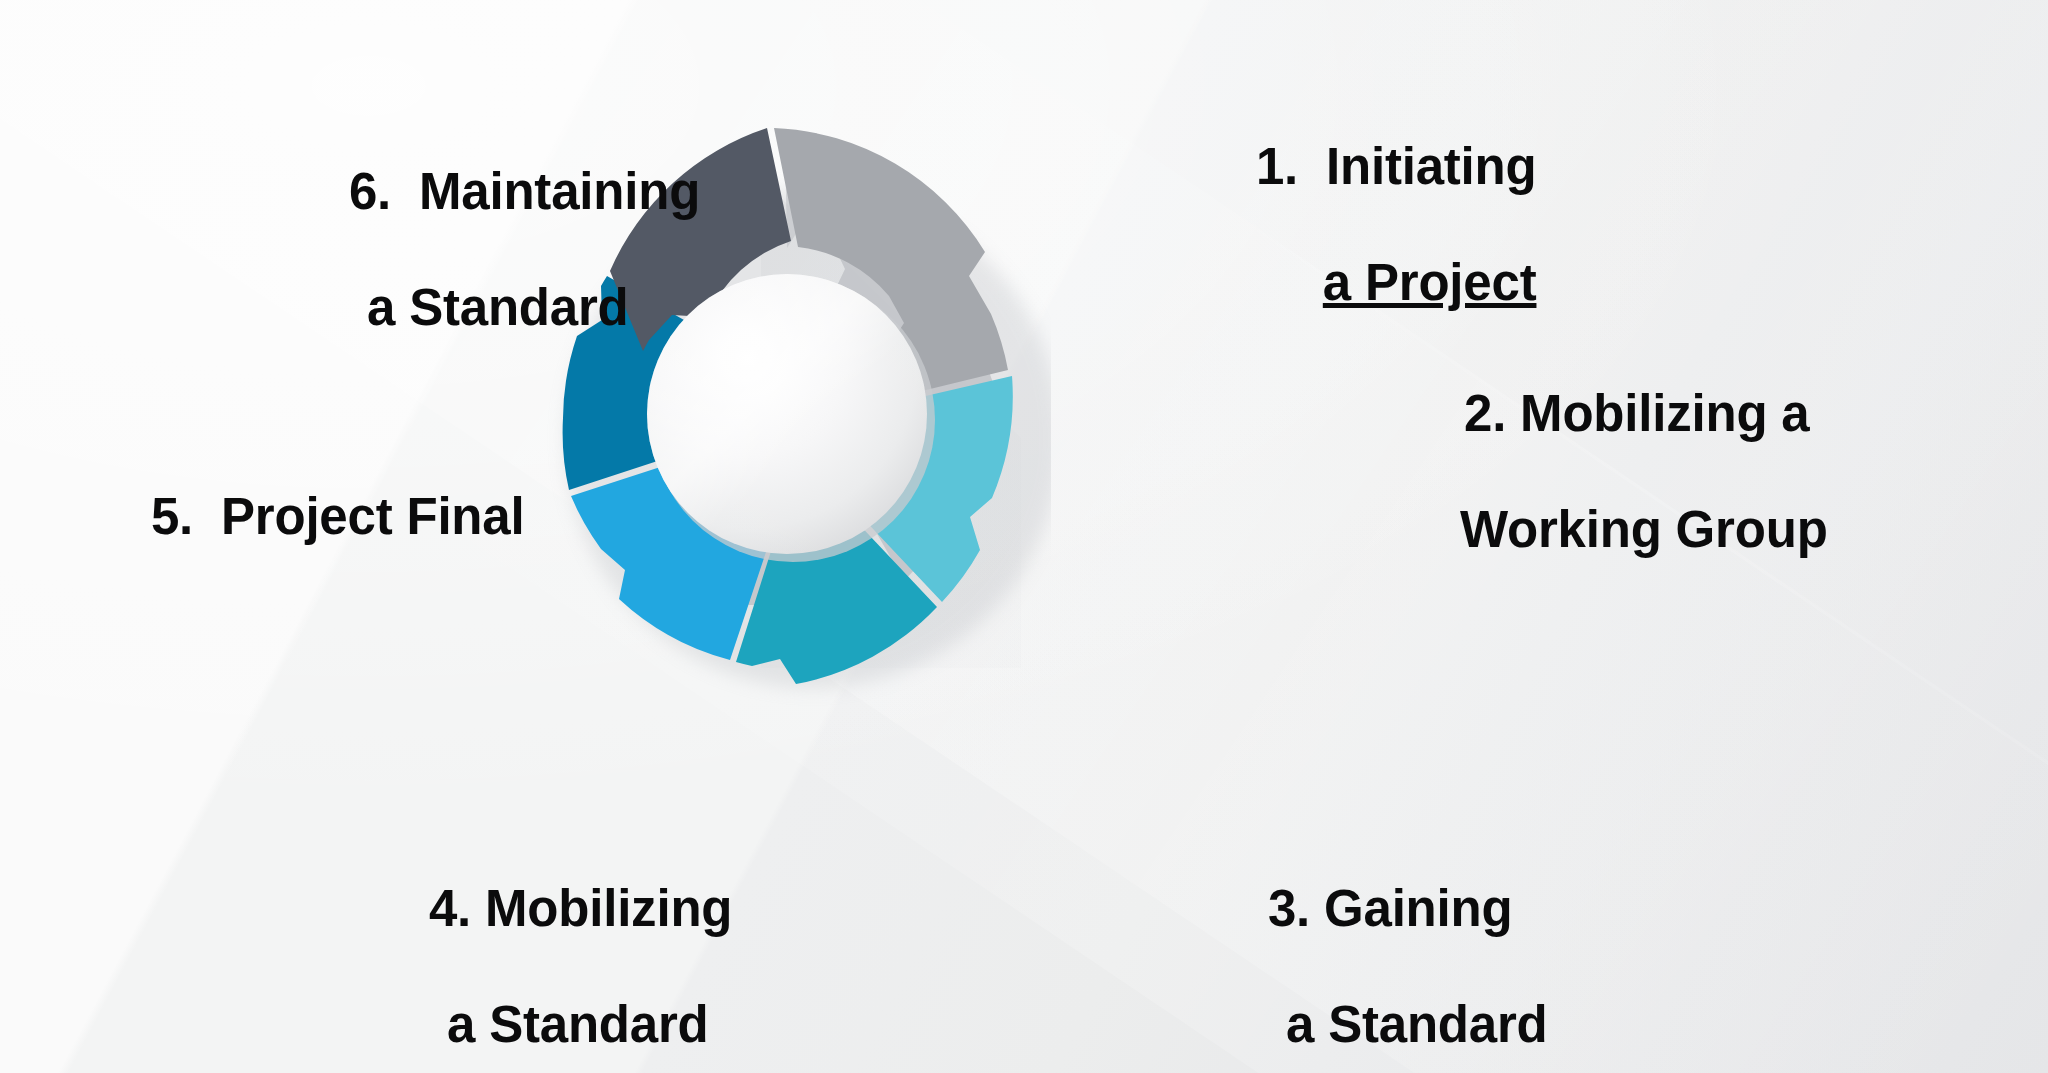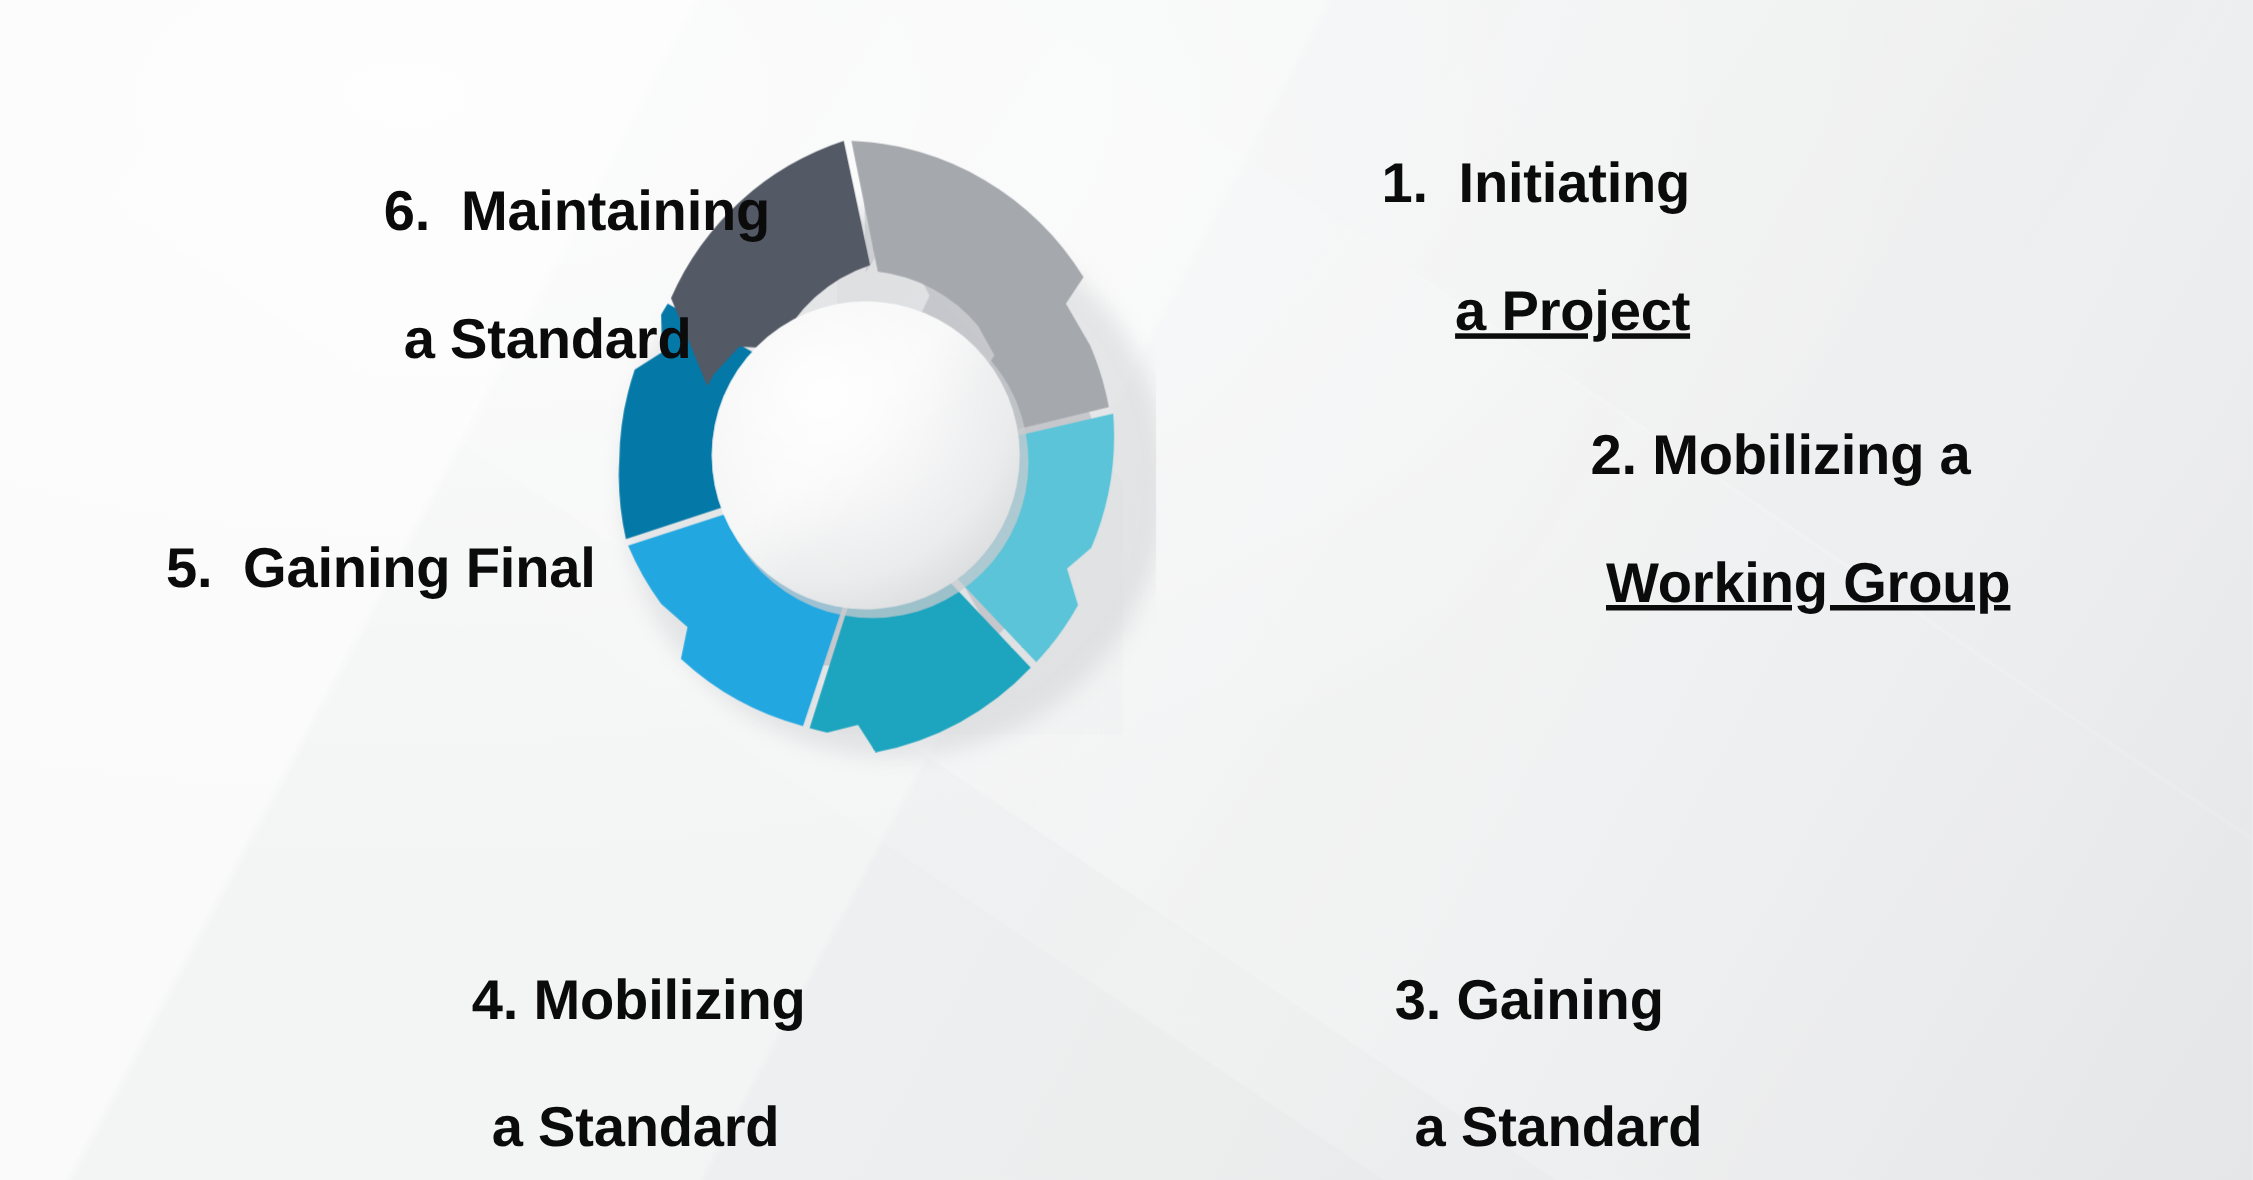--- a/index.html
+++ b/index.html
@@ -85,31 +85,31 @@
     font-weight: 700;
     font-size: 51px;
     line-height: 1.14;
     letter-spacing: -0.2px;
     white-space: pre;
   }
   .label .idx {
     display: inline;
   }
   .lbl-1 { left: 1200px; top: 80px;  text-align: right; }
-  .lbl-2 { left: 1390px; top: 327px; text-align: left; }
+  .lbl-2 { left: 1390px; top: 327px; text-align: center; }
   .lbl-3 { left: 1212px; top: 822px; text-align: left; }
   .lbl-4 { left: 373px;  top: 822px; text-align: left; }
   .lbl-5 { left: 95px;   top: 430px; text-align: left; }
   .lbl-6 { left: 293px;  top: 105px; text-align: left; }
 
   .label .line2 {
     display: block;
   }
   .lbl-1 .line2 { padding-left: 78px; text-decoration: underline; }
-  .lbl-2 .line2 { padding-left: 70px; text-decoration: underline; }
+  .lbl-2 .line2 { padding-left: 70px; }
   .lbl-3 .line2 { padding-left: 74px; }
   .lbl-4 .line2 { padding-left: 74px; }
   .lbl-5 .line2 { padding-left: 74px; }
   .lbl-6 .line2 { padding-left: 74px; }
 </style>
 </head>
 <body>
 
 <div id="stage">
 
@@ -273,21 +273,21 @@
     <span class="idx">3.</span><span> </span><span>Gaining</span>
     <span class="line2">a Standard</span>
   </div>
 
   <div class="label lbl-4">
     <span class="idx">4.</span><span> </span><span>Mobilizing</span>
     <span class="line2">a Standard</span>
   </div>
 
   <div class="label lbl-5">
-    <span class="idx">5.</span><span>  </span><span>Gaining Final</span>
+    <span class="idx">5.</span><span>  </span><span>Project Final</span>
   </div>
 
   <div class="label lbl-6">
     <span class="idx">6.</span><span>  </span><span>Maintaining</span>
     <span class="line2">a Standard</span>
   </div>
 
 </div>
 
 </body></html>

